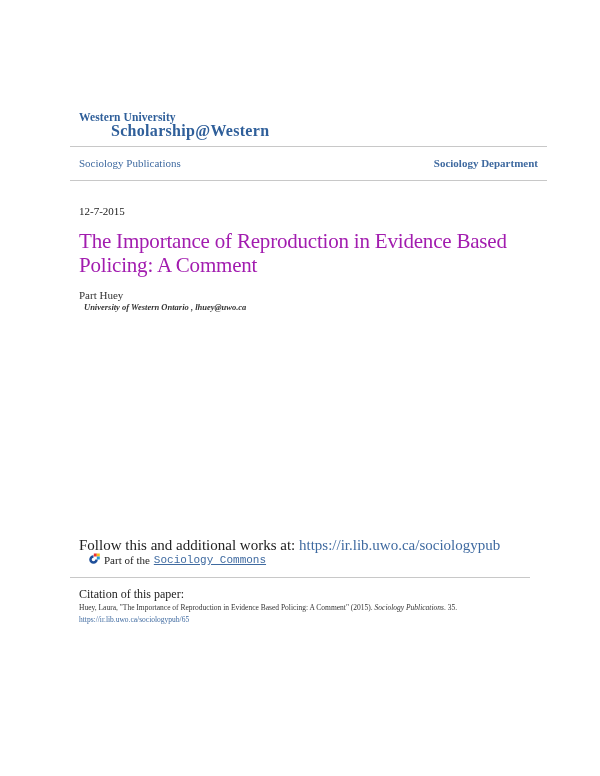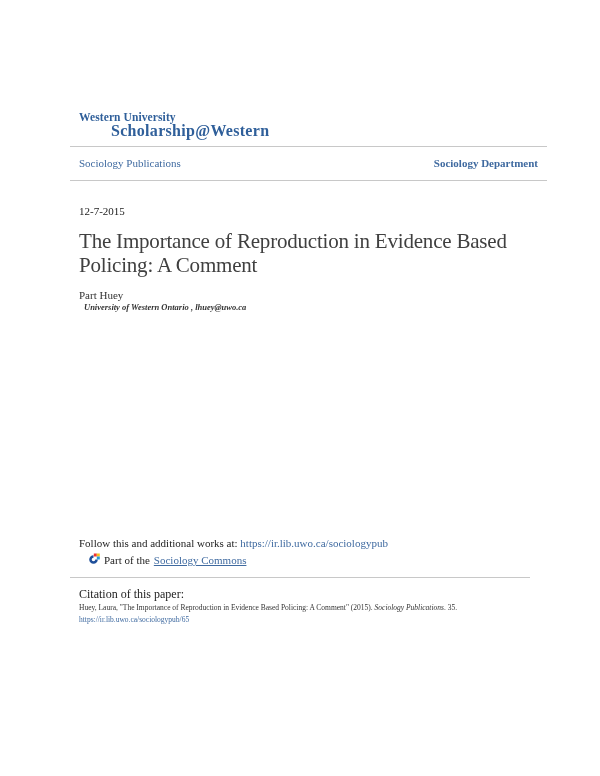--- a/index.html
+++ b/index.html
@@ -52,52 +52,52 @@
     .date {
       left: 79px; top: 205px;
       font-size: 11px;
       color: #222;
     }
     .title {
       left: 79px; top: 229px;
       width: 440px;
       font-size: 21px;
       line-height: 24px;
-      color: #404040;
+      color: #a21caf;
       letter-spacing: -0.2px;
     }
     .author {
       left: 79px; top: 289px;
       font-size: 11px;
       color: #333;
     }
     .affil {
       left: 84px; top: 302px;
       font-size: 8.5px;
       font-style: italic;
       color: #333;
       font-weight: bold;
     }
     .follow {
       left: 79px; top: 537px;
-      font-size: 11px;
+      font-size: 15px;
       color: #222;
     }
     .follow a, .partof a {
       color: #3f6aa0;
       text-decoration: none;
     }
     .partof {
       left: 87px; top: 553px;
       font-size: 11px;
       color: #222;
       display: flex;
       align-items: flex-end;
     }
-    .partof a { text-decoration: underline; margin-left: 4px; }
+    .partof a { text-decoration: underline; margin-left: 4px; font-family: Liberation Mono, monospace; }
     .commons-icon {
       width: 13px; height: 13px;
       margin-right: 4px;
       display: inline-block;
     }
     .cite-head {
       left: 79px; top: 587px;
       font-size: 12px;
       color: #222;
     }

